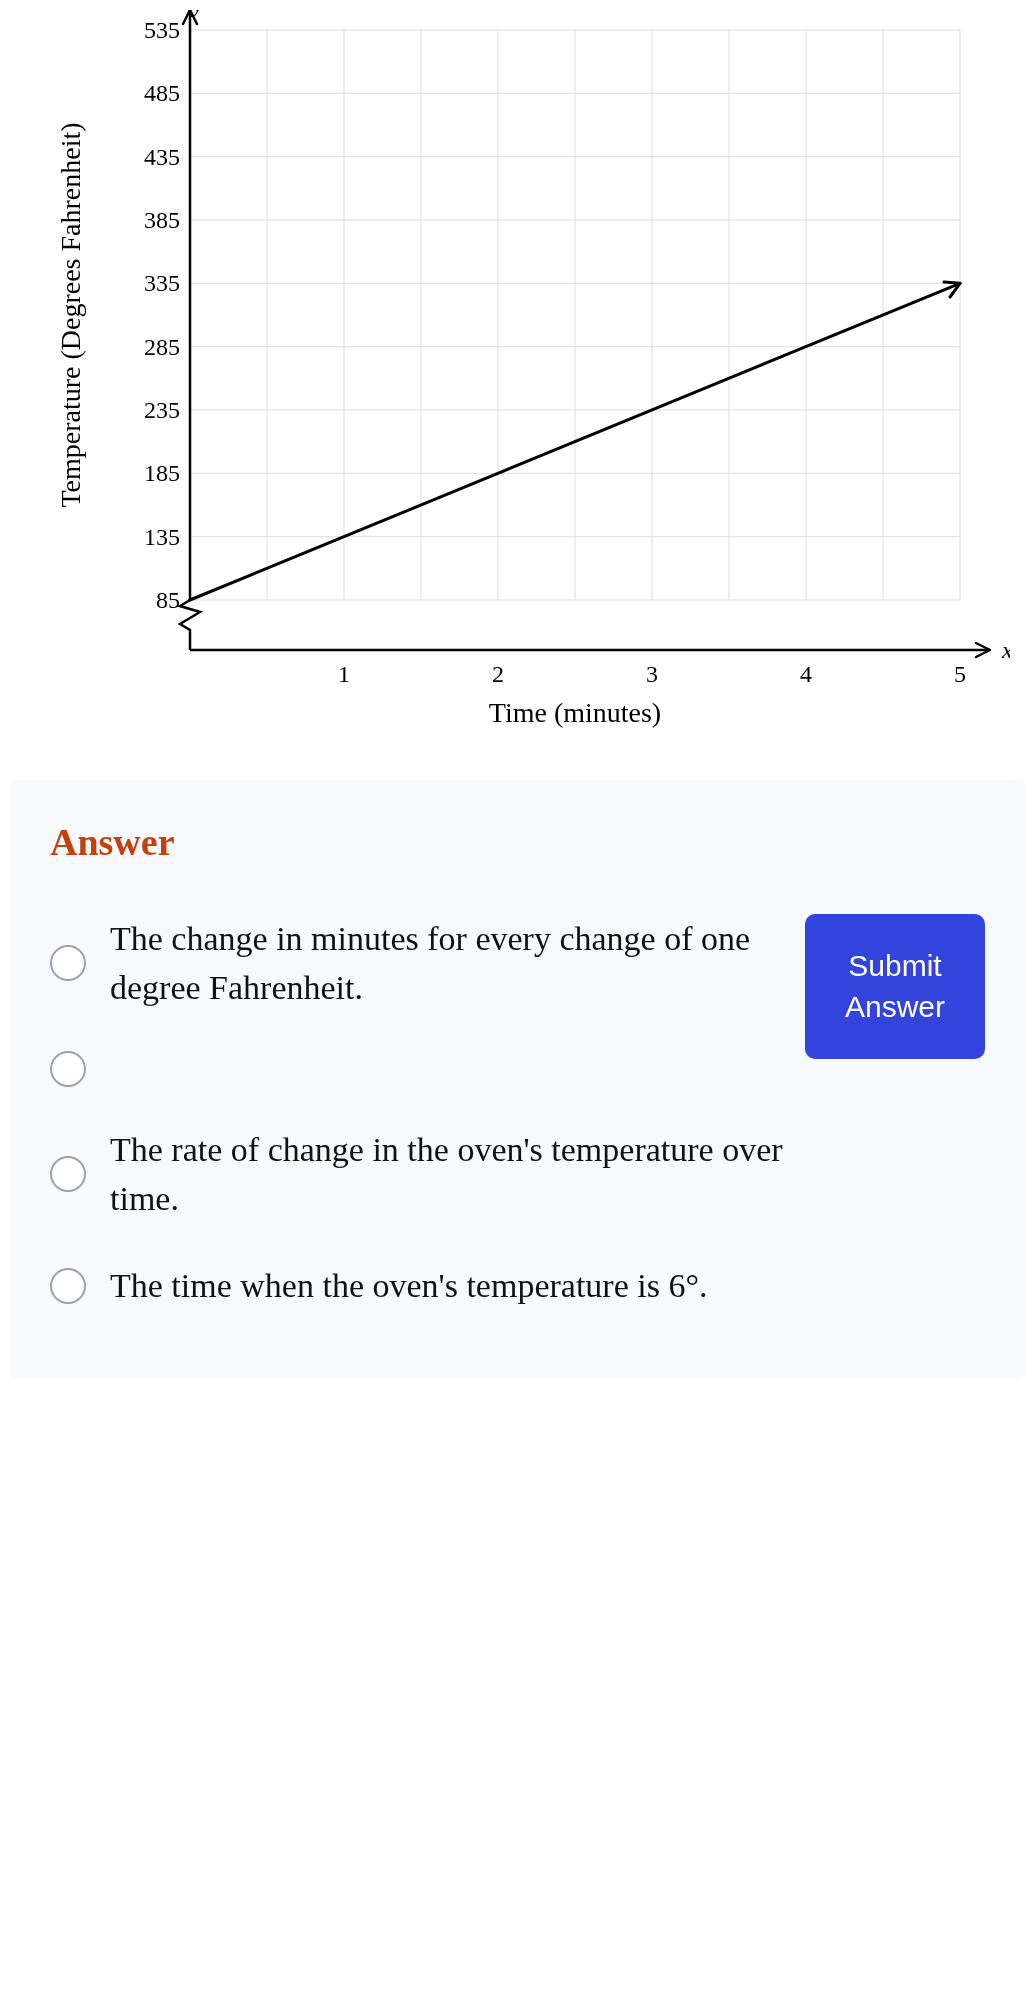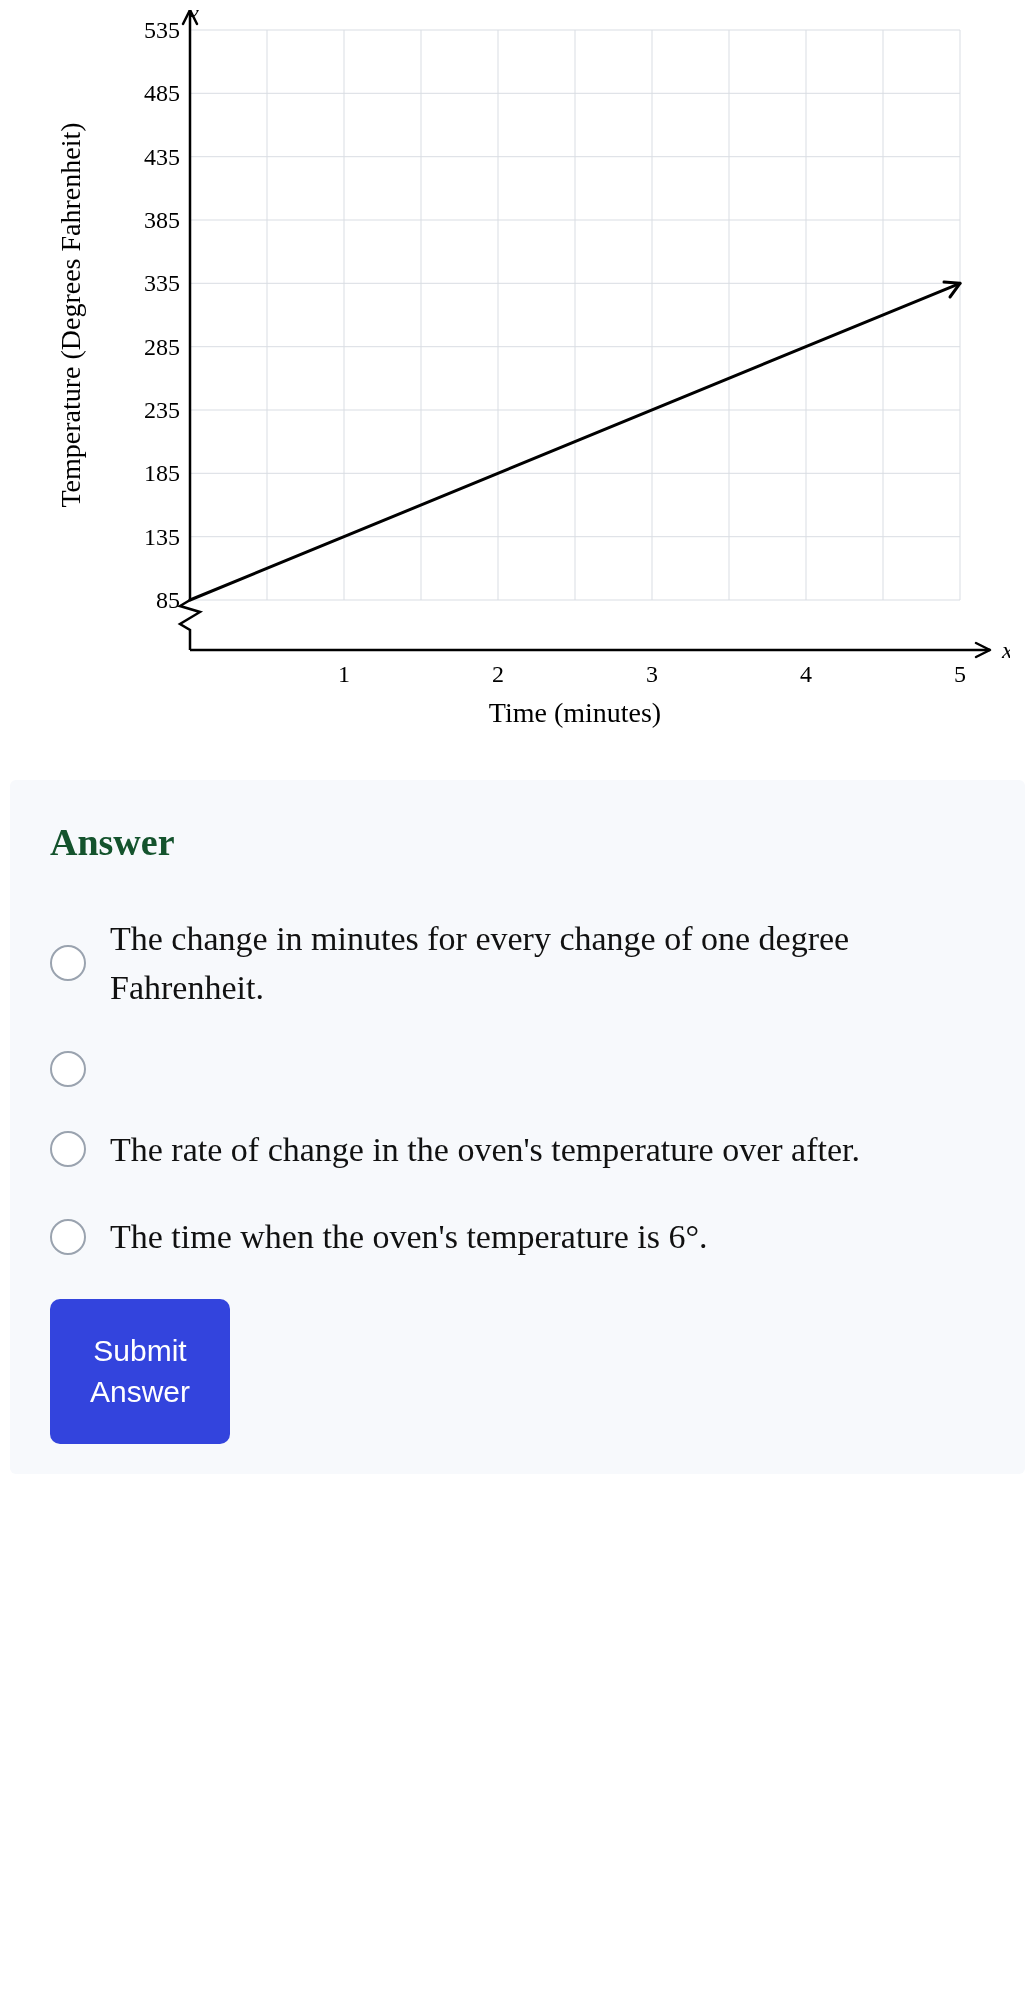--- a/index.html
+++ b/index.html
@@ -29,26 +29,25 @@
     background: #f7f9fc;
     padding: 40px 40px 30px 40px;
     margin: 0 10px;
     border-radius: 6px;
   }
   .answer-title {
     font-family: Georgia, serif;
     font-weight: bold;
     font-size: 38px;
     margin-bottom: 50px;
-    color: #14532d;
+    color: #c2410c;
   }
   .answer-body {
     display: flex;
     align-items: flex-start;
-    flex-direction: column;
   }
   .options-col {
     flex: 1;
   }
   .option-row {
     display: flex;
     align-items: center;
     gap: 24px;
     margin-bottom: 38px;
     cursor: pointer;
@@ -164,21 +163,21 @@
     <div class="options-col">
       <div class="option-row">
         <div class="radio"></div>
         <div class="option-text">The change in minutes for every change of one degree Fahrenheit.</div>
       </div>
       <div class="option-row">
         <div class="radio"></div>
       </div>
       <div class="option-row">
         <div class="radio"></div>
-        <div class="option-text">The rate of change in the oven's temperature over after.</div>
+        <div class="option-text">The rate of change in the oven's temperature over time.</div>
       </div>
       <div class="option-row">
         <div class="radio"></div>
         <div class="option-text">The time when the oven's temperature is 6°.</div>
       </div>
     </div>
     <button class="submit-btn">Submit Answer</button>
   </div>
 </div>
 

